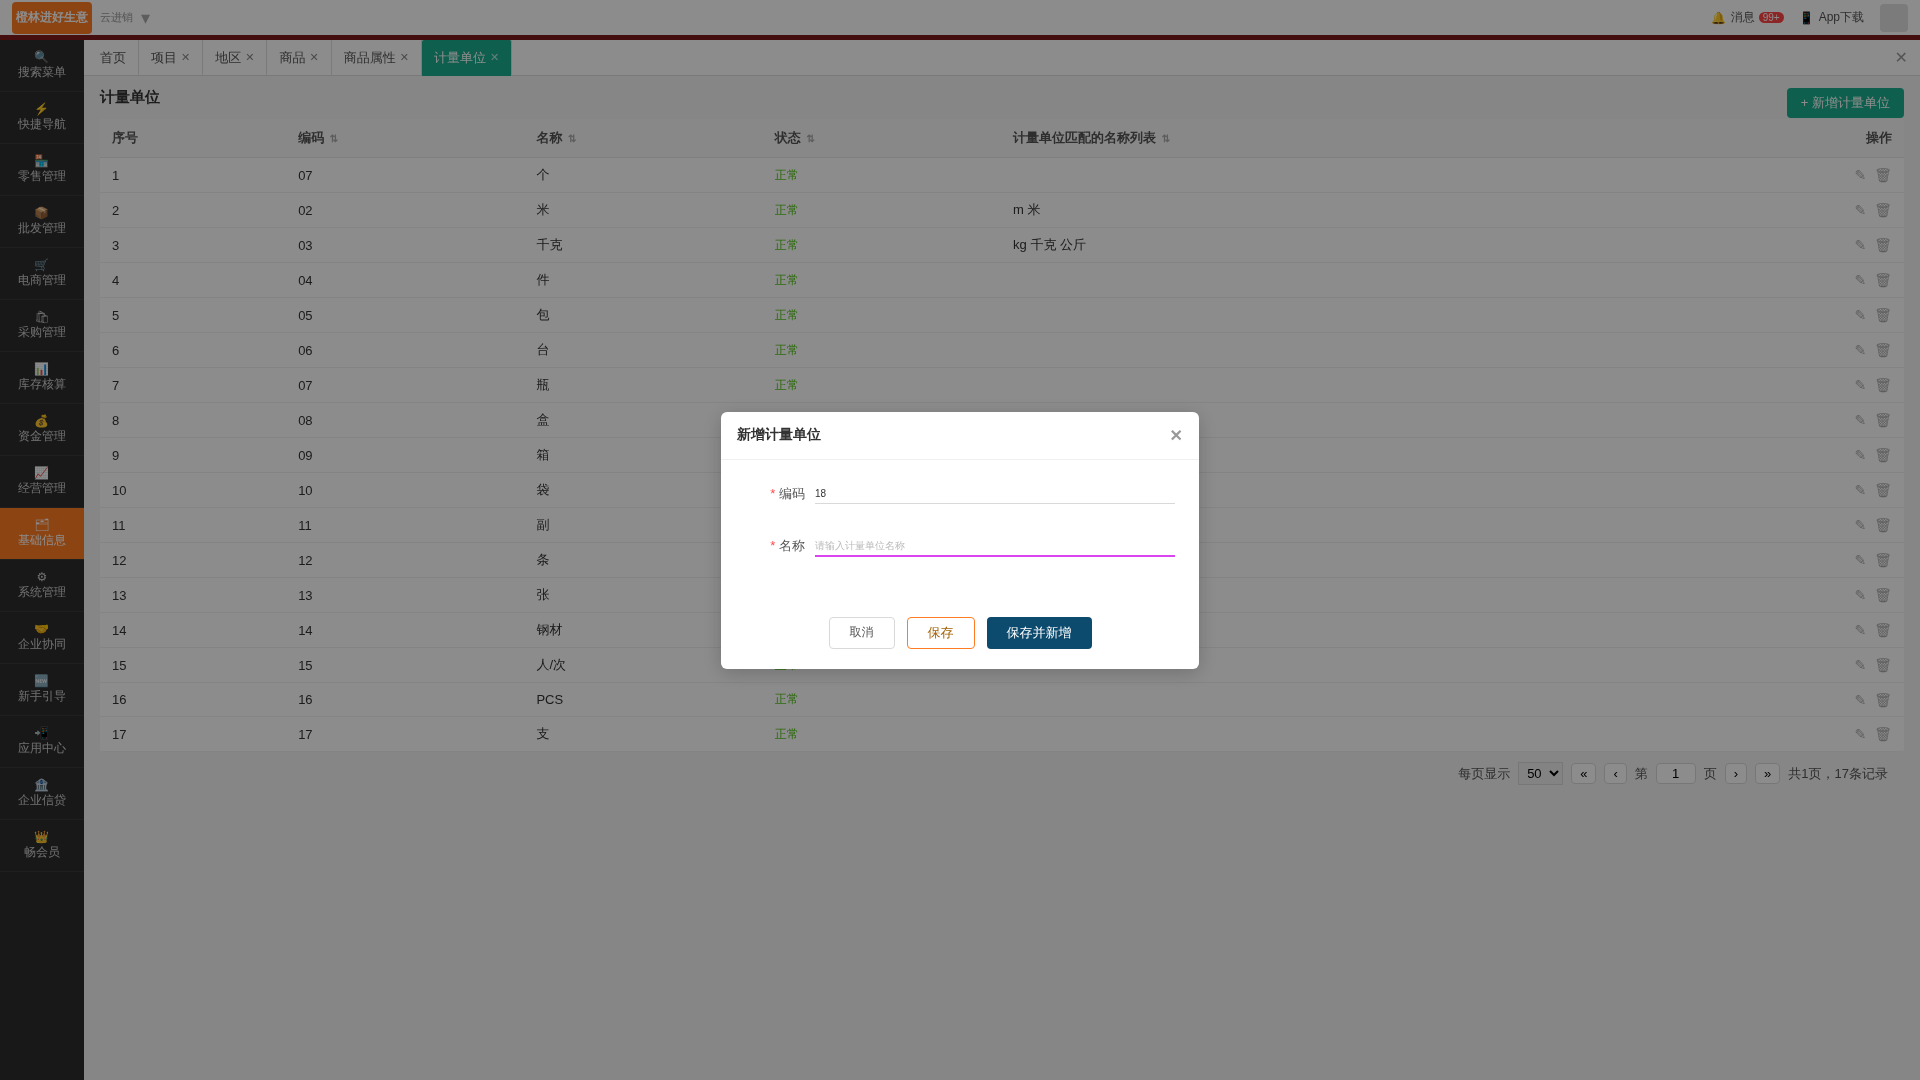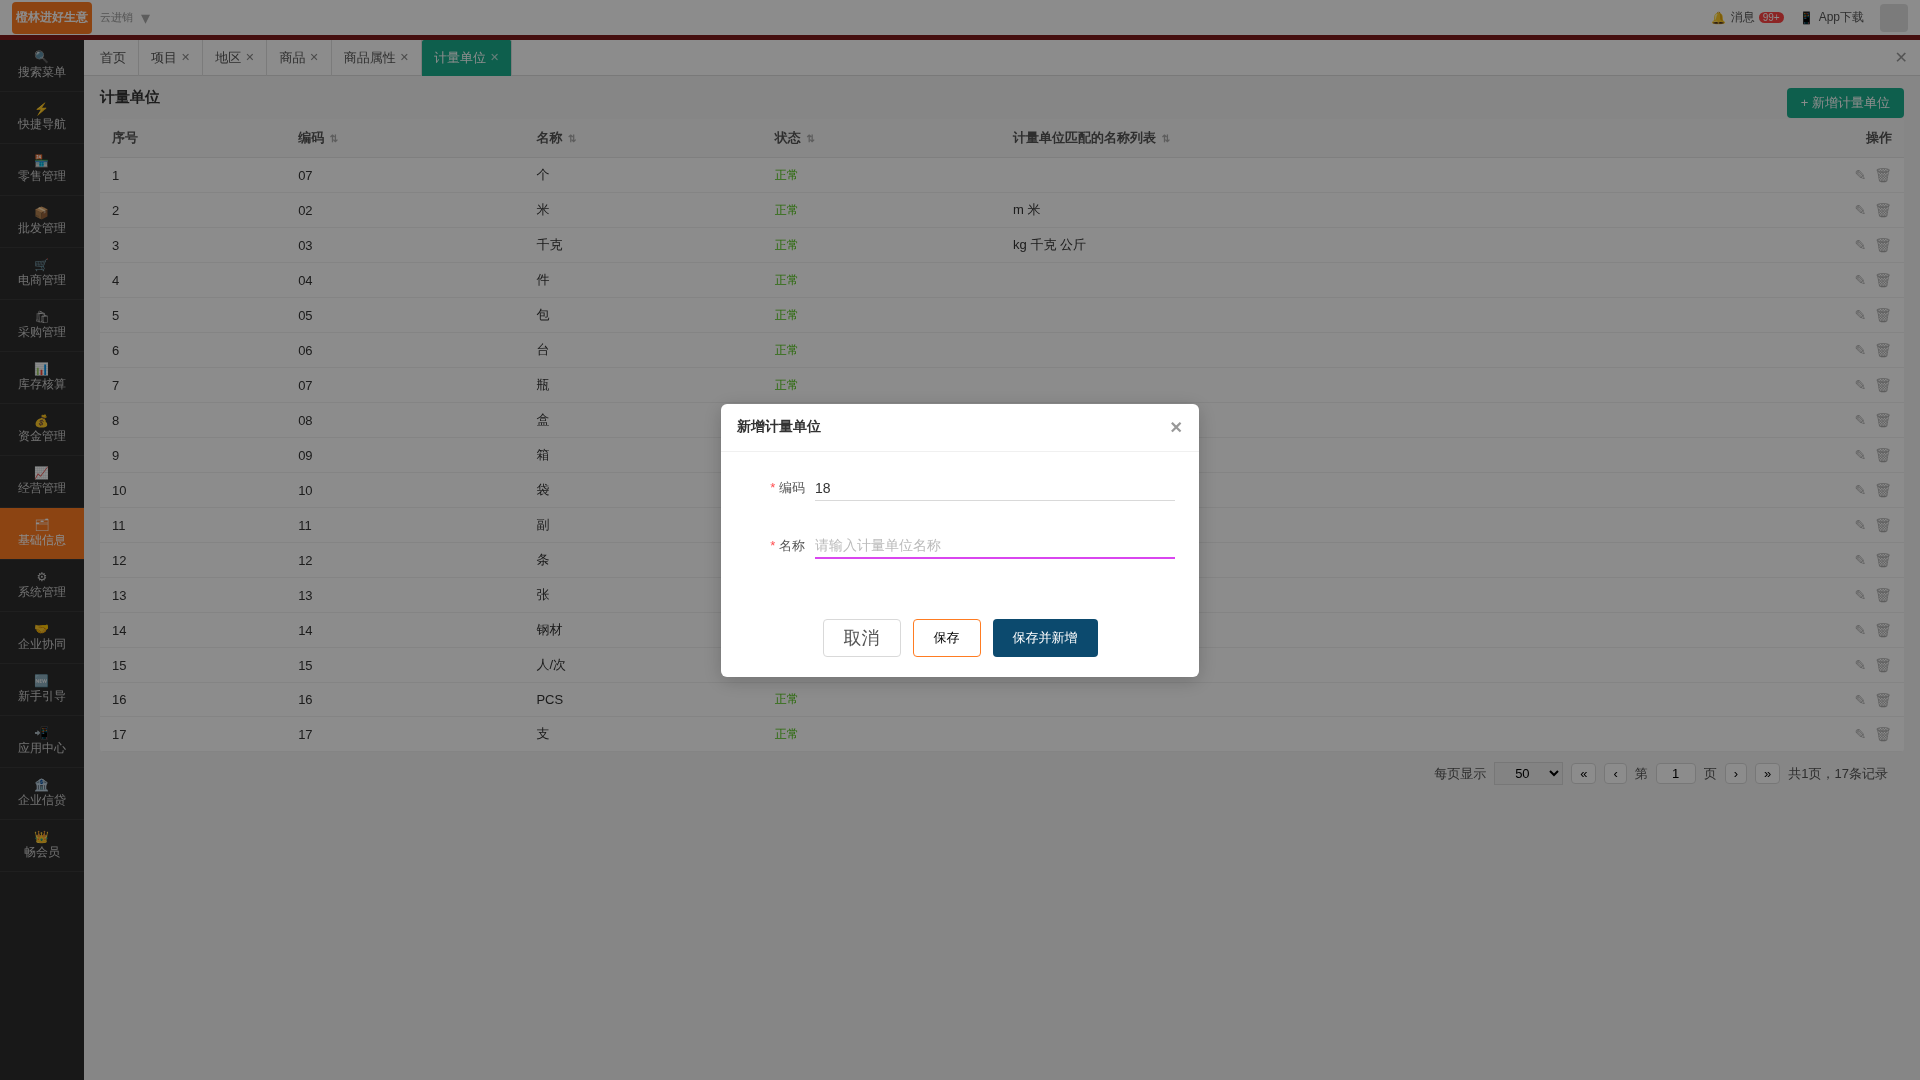--- a/index.html
+++ b/index.html
@@ -204,21 +204,21 @@
       align-items: center;
       justify-content: flex-end;
       padding: 10px 16px;
       gap: 8px;
       font-size: 13px;
       color: #555;
     }
     .page-size-select {
       border: 1px solid #d9d9d9;
       border-radius: 0;
-      padding: 2px 16px;
+      padding: 2px 4px;
       font-size: 13px;
     }
     .page-btn {
       border: 1px solid #d9d9d9;
       background: #fff;
       padding: 2px 8px;
       border-radius: 4px;
       cursor: pointer;
       font-size: 13px;
     }
@@ -278,47 +278,47 @@
       text-align: right;
       margin-right: 10px;
       font-size: 13px;
       color: #555;
     }
     .form-input {
       flex: 1;
       border: none;
       border-bottom: 1px solid #d9d9d9;
       padding: 4px 0;
-      font-size: 14px;
+      font-size: 10px;
       outline: none;
       color: #333;
     }
     .form-input.focused {
       border-bottom: 2px solid #d946ef;
     }
     .form-input::placeholder { color: #bbb; }
     .dialog-footer {
       padding: 12px 16px 20px;
       display: flex;
       justify-content: center;
       gap: 12px;
     }
     .btn-cancel {
       border: 1px solid #d9d9d9;
       background: #fff;
       color: #555;
       padding: 6px 20px;
       border-radius: 4px;
       cursor: pointer;
-      font-size: 18px;
+      font-size: 12px;
     }
     .btn-save {
       border: 1px solid #ff7c22;
       background: #fff;
-      color: #000000;
+      color: #a16207;
       padding: 6px 20px;
       border-radius: 4px;
       cursor: pointer;
       font-size: 13px;
     }
     .btn-save-new {
       border: none;
       background: #0c4a6e;
       color: #fff;
       padding: 6px 20px;

